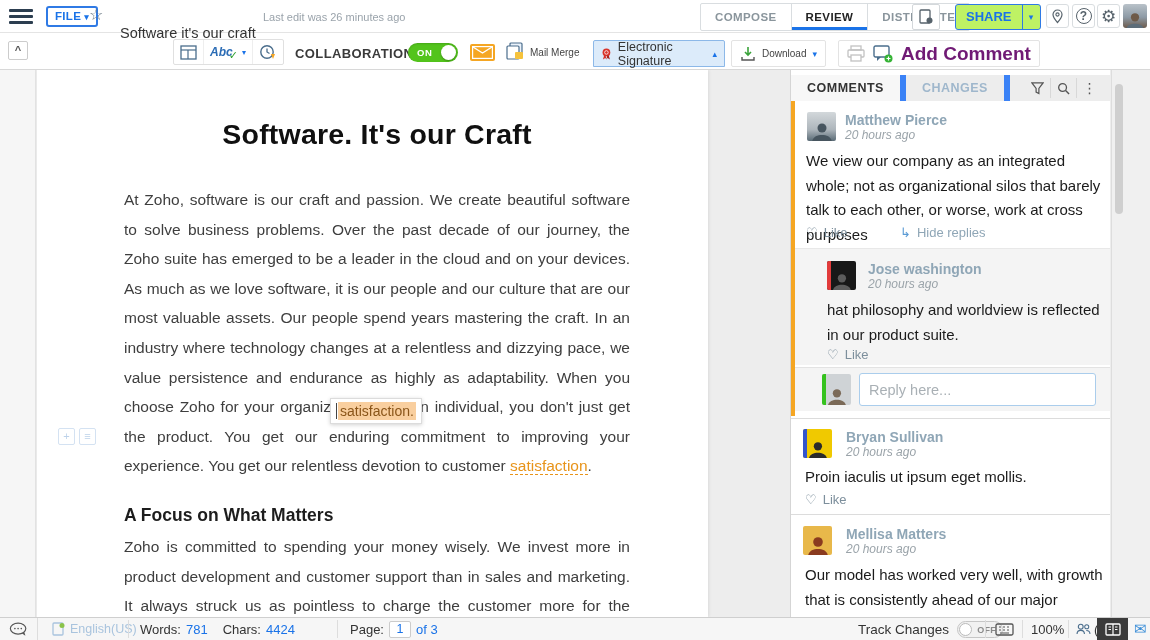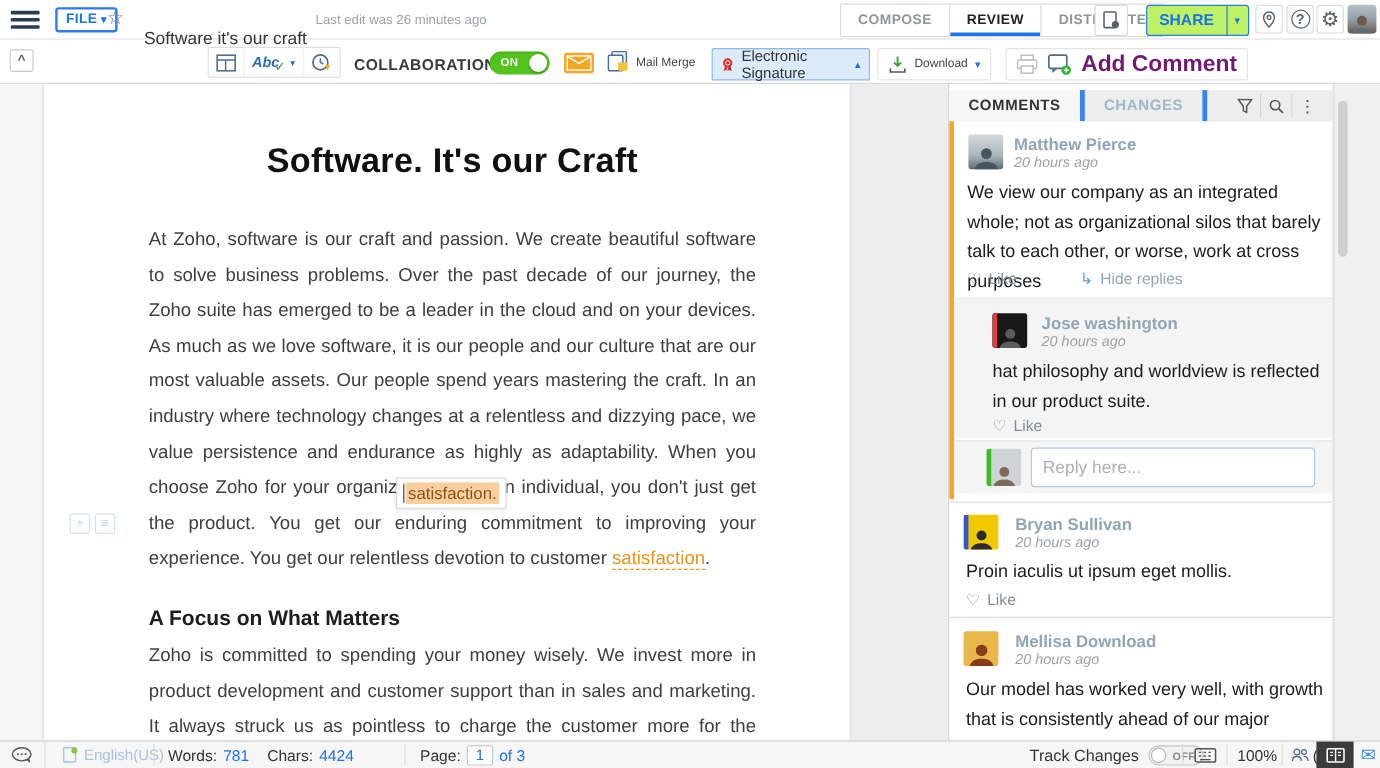--- a/index.html
+++ b/index.html
@@ -61,21 +61,21 @@
   .anchor-word { color:#e8941a; border-bottom:1px dashed #e8941a; }
   .margin-tools { position:absolute; left:21px; top:358px; display:flex; gap:4px; }
   .mtool { width:17px; height:17px; border:1px solid #d4e2f2; border-radius:2px; color:#bdd2ea; font-size:11px; text-align:center; line-height:15px; background:#fff; }
   .sat-tip { position:absolute; left:293px; top:328px; height:26px; background:#fff; border:1px solid #dcdcdc; box-shadow:0 1px 4px rgba(0,0,0,.18); display:flex; align-items:center; padding:0 5px; z-index:5; }
   .sat-tip .caret { width:1px; height:16px; background:#444; margin-right:1px; }
   .sat-tip .hl { background:#f9cf9f; color:#8a5519; font-size:14px; padding:1px 2px; }
 
   
   .sidebar { position:absolute; left:790px; top:0; width:320px; height:547px; background:#fff; border-left:1px solid #d5d5d5; overflow:hidden; }
   .sb-tabs { position:absolute; left:0; top:5px; width:320px; height:27px; background:#ededed; border-bottom:1px solid #cfcfcf; display:flex; }
-  .sb-tab { padding:0 16px; line-height:26px; font-size:12.5px; font-weight:bold; letter-spacing:.5px; border-right:4px solid #3b82f6; }
+  .sb-tab { padding:0 16px; line-height:26px; font-size:12.5px; font-weight:bold; letter-spacing:.5px; border-right:6px solid #3b82f6; }
   .sb-tab.active { color:#333; background:#f7f7f7; }
   .sb-tab.inactive { color:#9fb7cc; }
   .sb-icons { position:absolute; right:8px; top:5px; height:26px; display:flex; align-items:center; gap:0; }
   .sb-icon { width:26px; height:20px; display:flex; align-items:center; justify-content:center; border-left:1px solid #d8d8d8; color:#555; font-size:14px; }
   .sb-icon:first-child { border-left:none; }
 
   .thread1 { position:absolute; left:0; top:31px; width:320px; height:315px; border-left:4px solid #f5a623; background:#fff; }
   .cm-avatar { position:absolute; width:29px; height:29px; border-radius:2px; overflow:hidden; }
   .cm-avatar svg { position:absolute; bottom:-2px; left:3px; }
   .stripe { position:absolute; left:0; top:0; width:4px; height:29px; }
@@ -384,21 +384,21 @@
       <div class="divider" style="top:444px;"></div>
 
       <div class="cm-card" style="top:446px; height:101px;">
         <div class="cm-avatar av-mellisa" style="left:12px; top:10px;">
           <svg width="24" height="24" viewBox="0 0 24 24">
               <circle cx="12" cy="9" r="4.8" fill="currentColor"></circle>
               <path d="M2 24c0-6 5-8 10-8s10 2 10 8" fill="currentColor"></path>
             </svg>
         </div>
         <div style="position:absolute; left:55px; top:10px;">
-          <div class="cm-name">Mellisa Download</div>
+          <div class="cm-name">Mellisa Matters</div>
           <div class="cm-time">20 hours ago</div>
         </div>
         <div class="cm-text" style="position:absolute; left:14px; top:47px; width:300px;">Our model has worked very well, with growth that is consistently ahead of our major competitors. Our company and our culture are our life's work</div>
       </div>
     </div>
 
     <div class="gutter">
       <div class="thumb"></div>
     </div>
 

